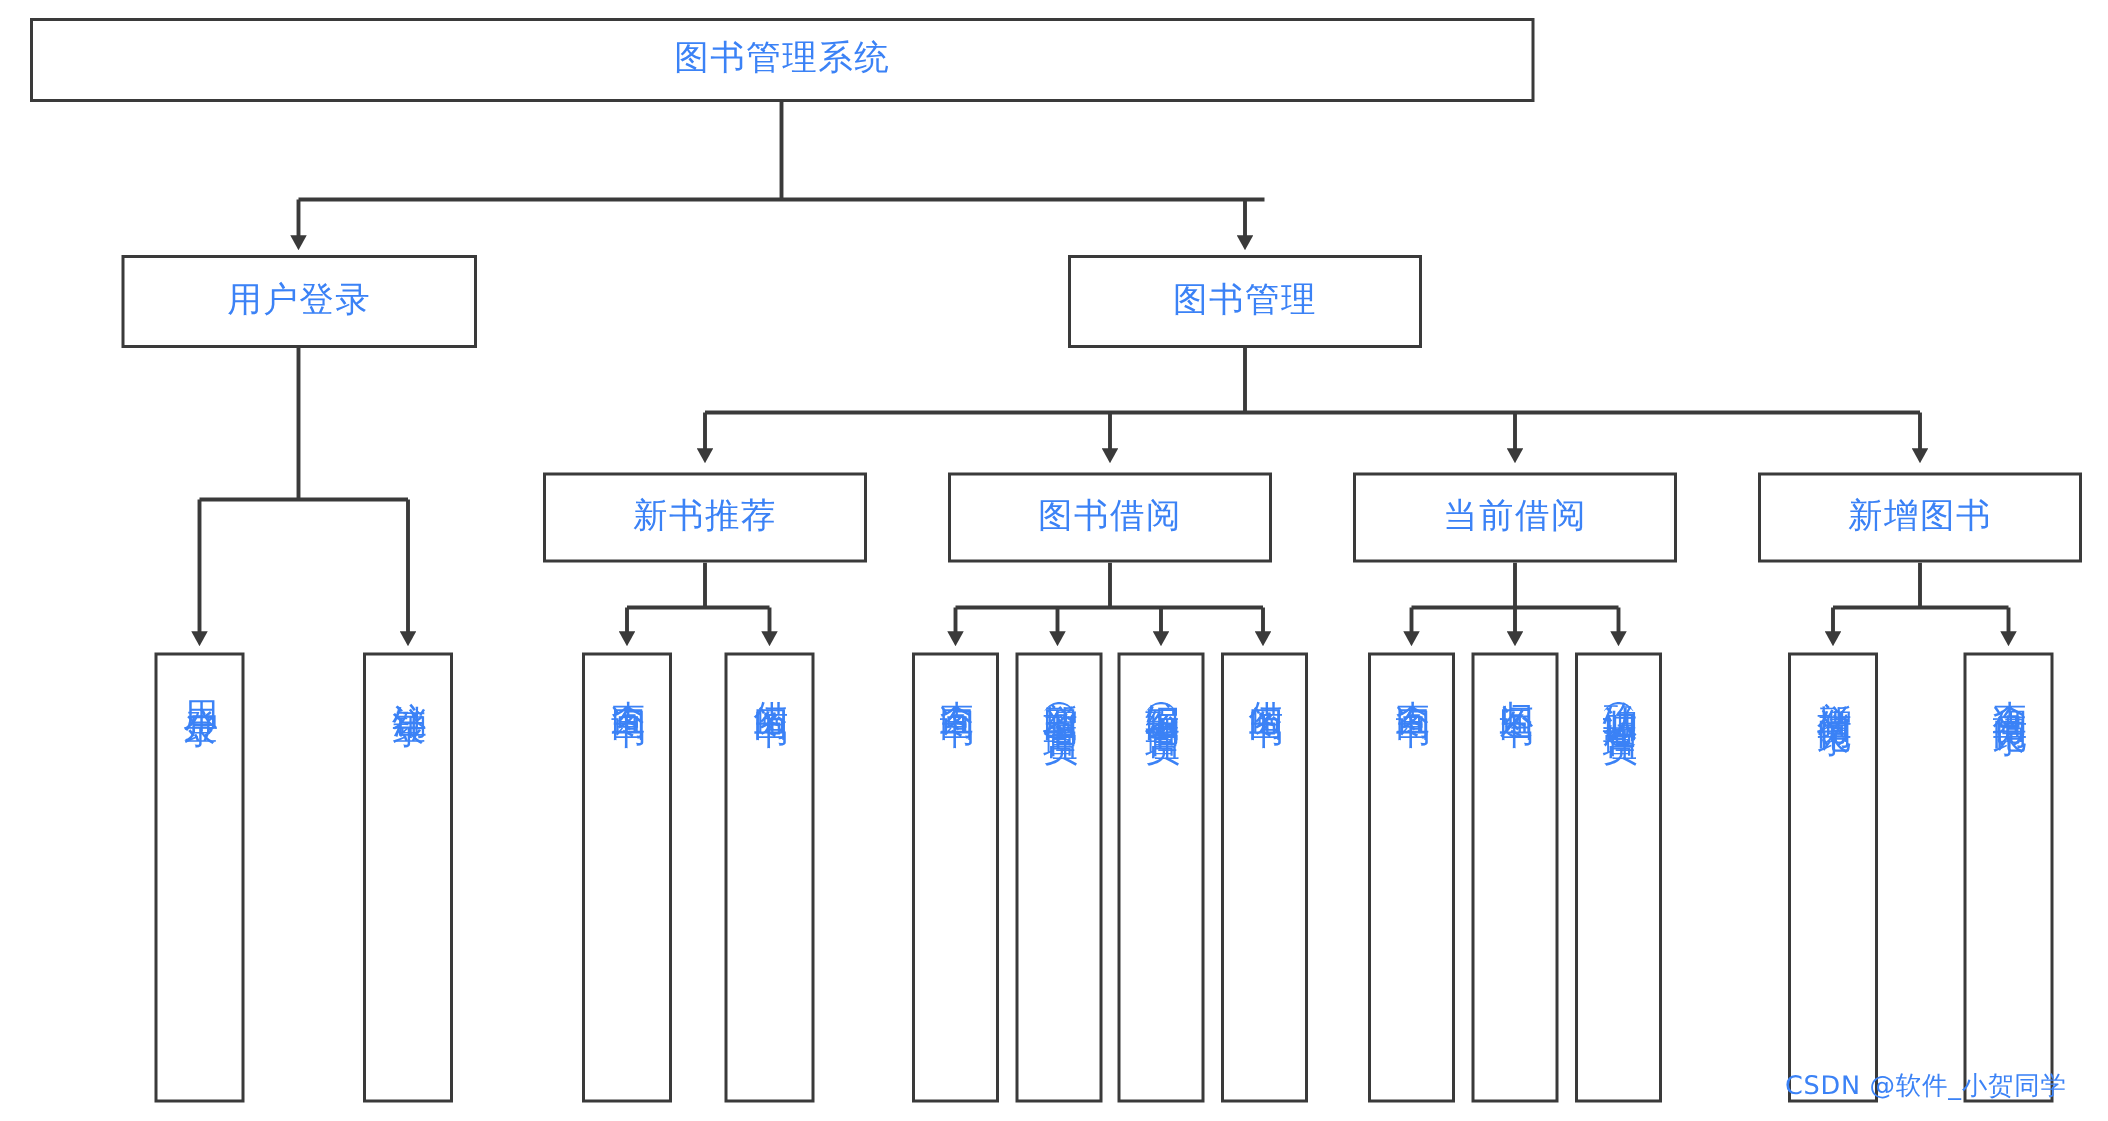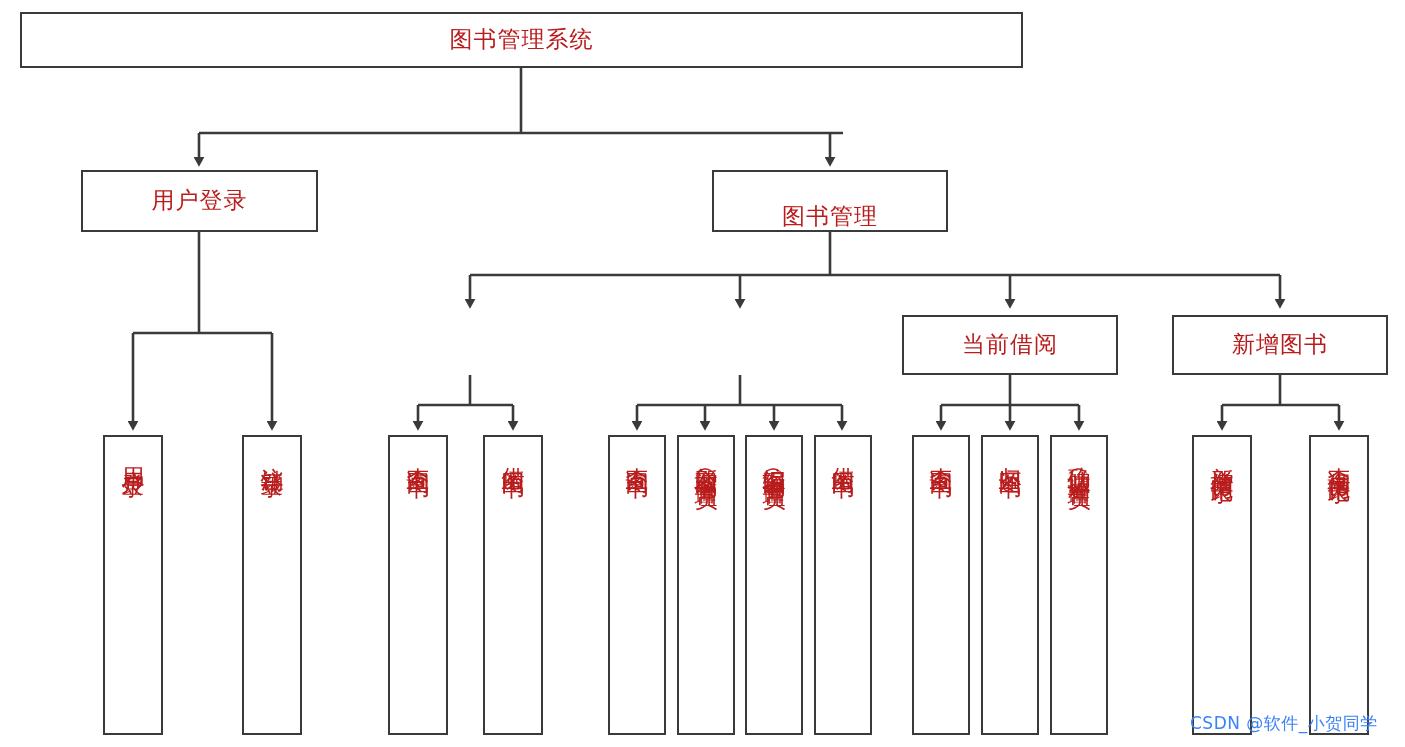--- a/index.html
+++ b/index.html
@@ -35,21 +35,21 @@
     align-items: center;
     justify-content: center;
     color: #2b2b2b;
     z-index: 2;
   }
   .node-label {
     display: block;
     text-align: center;
     line-height: 1.18;
     white-space: nowrap;
-    color: #b91c1c;
+    color: #3b82f6;
   }
   .node.horiz .node-label {
     font-size: 23px;
     letter-spacing: 1px;
   }
   .node.vert {
     align-items: flex-start;
     padding-top: 12px;
   }
   .node.vert .node-label {
@@ -126,24 +126,30 @@
     </g>
   </svg>
 
   <div class="node horiz" style="left:20px; top:12px; width:1003px; height:56px;">
     <span class="node-label">图书管理系统</span>
   </div>
 
   <div class="node horiz" style="left:81px; top:170px; width:237px; height:62px;">
     <span class="node-label">用户登录</span>
   </div>
-  <div class="node horiz" style="left:712px; top:170px; width:236px; height:62px;align-items:flex-end;">
+  <div class="node horiz" style="left:712px; top:170px; width:236px; height:62px;">
     <span class="node-label">图书管理</span>
   </div>
 
+  <div class="node horiz" style="left:362px; top:315px; width:216px; height:60px;">
+    <span class="node-label">新书推荐</span>
+  </div>
+  <div class="node horiz" style="left:632px; top:315px; width:216px; height:60px;">
+    <span class="node-label">图书借阅</span>
+  </div>
   <div class="node horiz" style="left:902px; top:315px; width:216px; height:60px;">
     <span class="node-label">当前借阅</span>
   </div>
   <div class="node horiz" style="left:1172px; top:315px; width:216px; height:60px;">
     <span class="node-label">新增图书</span>
   </div>
 
   <div class="node vert" style="left:103px; top:435px; width:60px; height:300px;">
     <span class="node-label">用户登录</span>
   </div>

